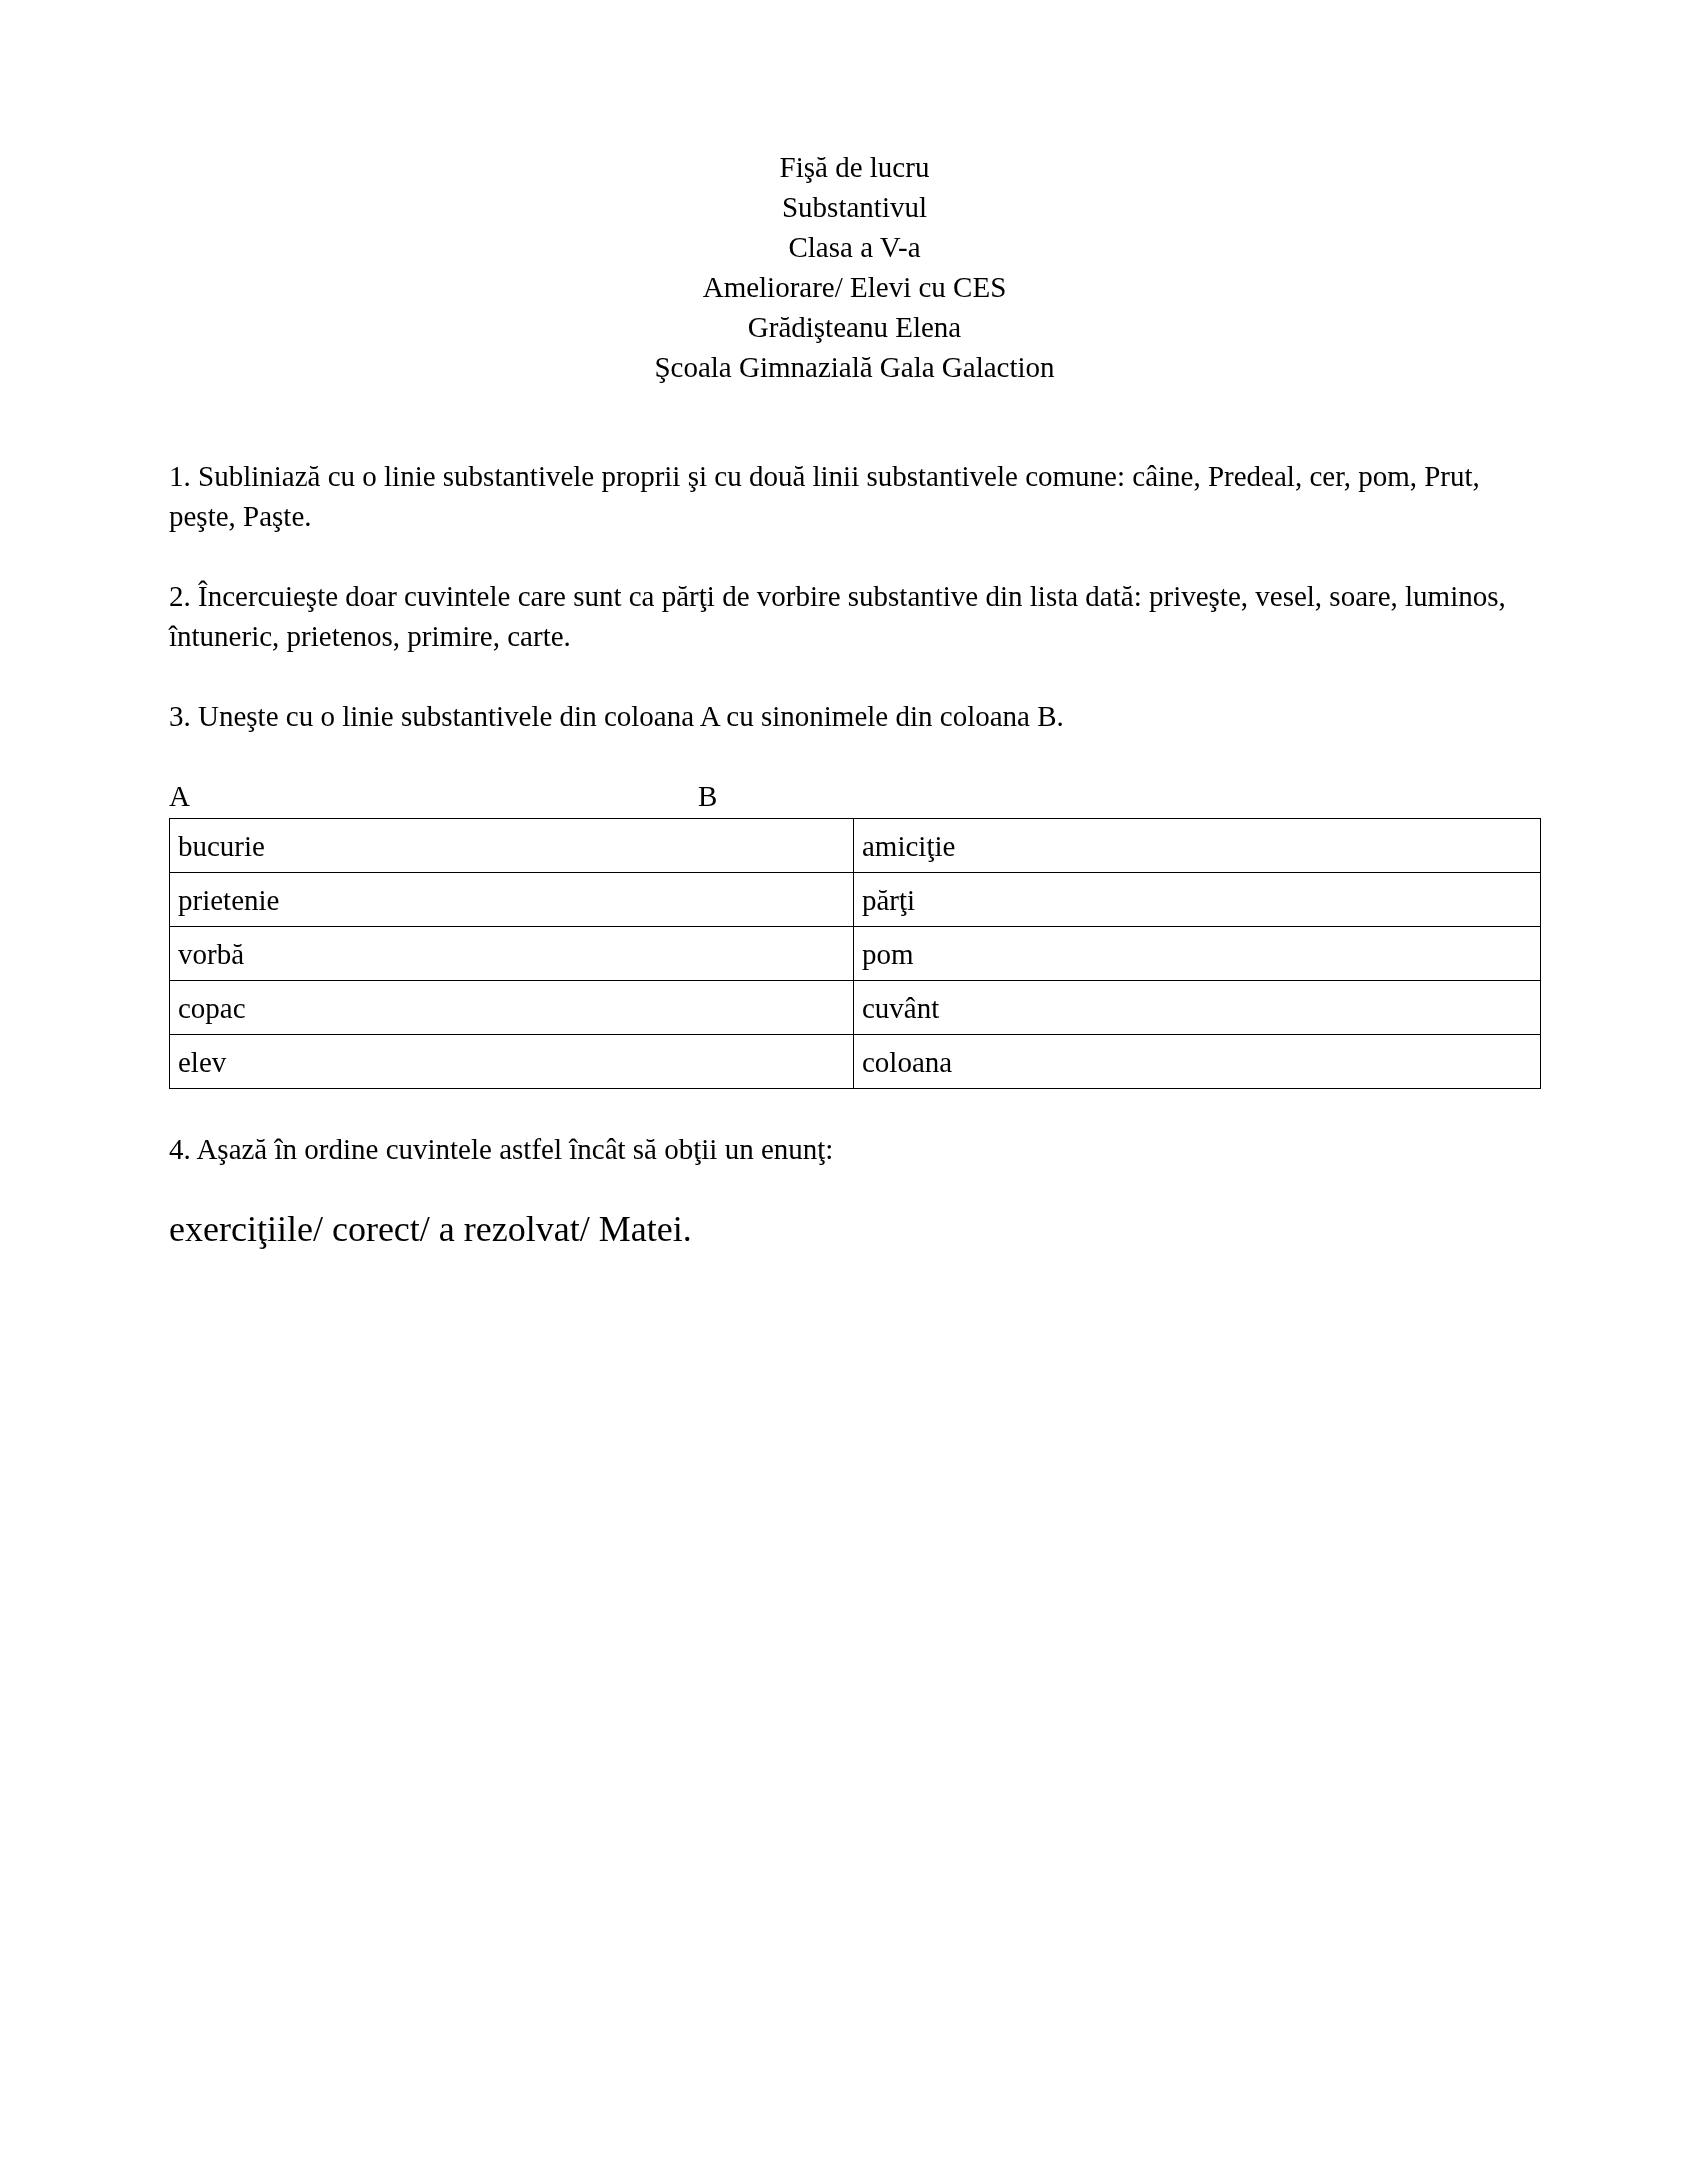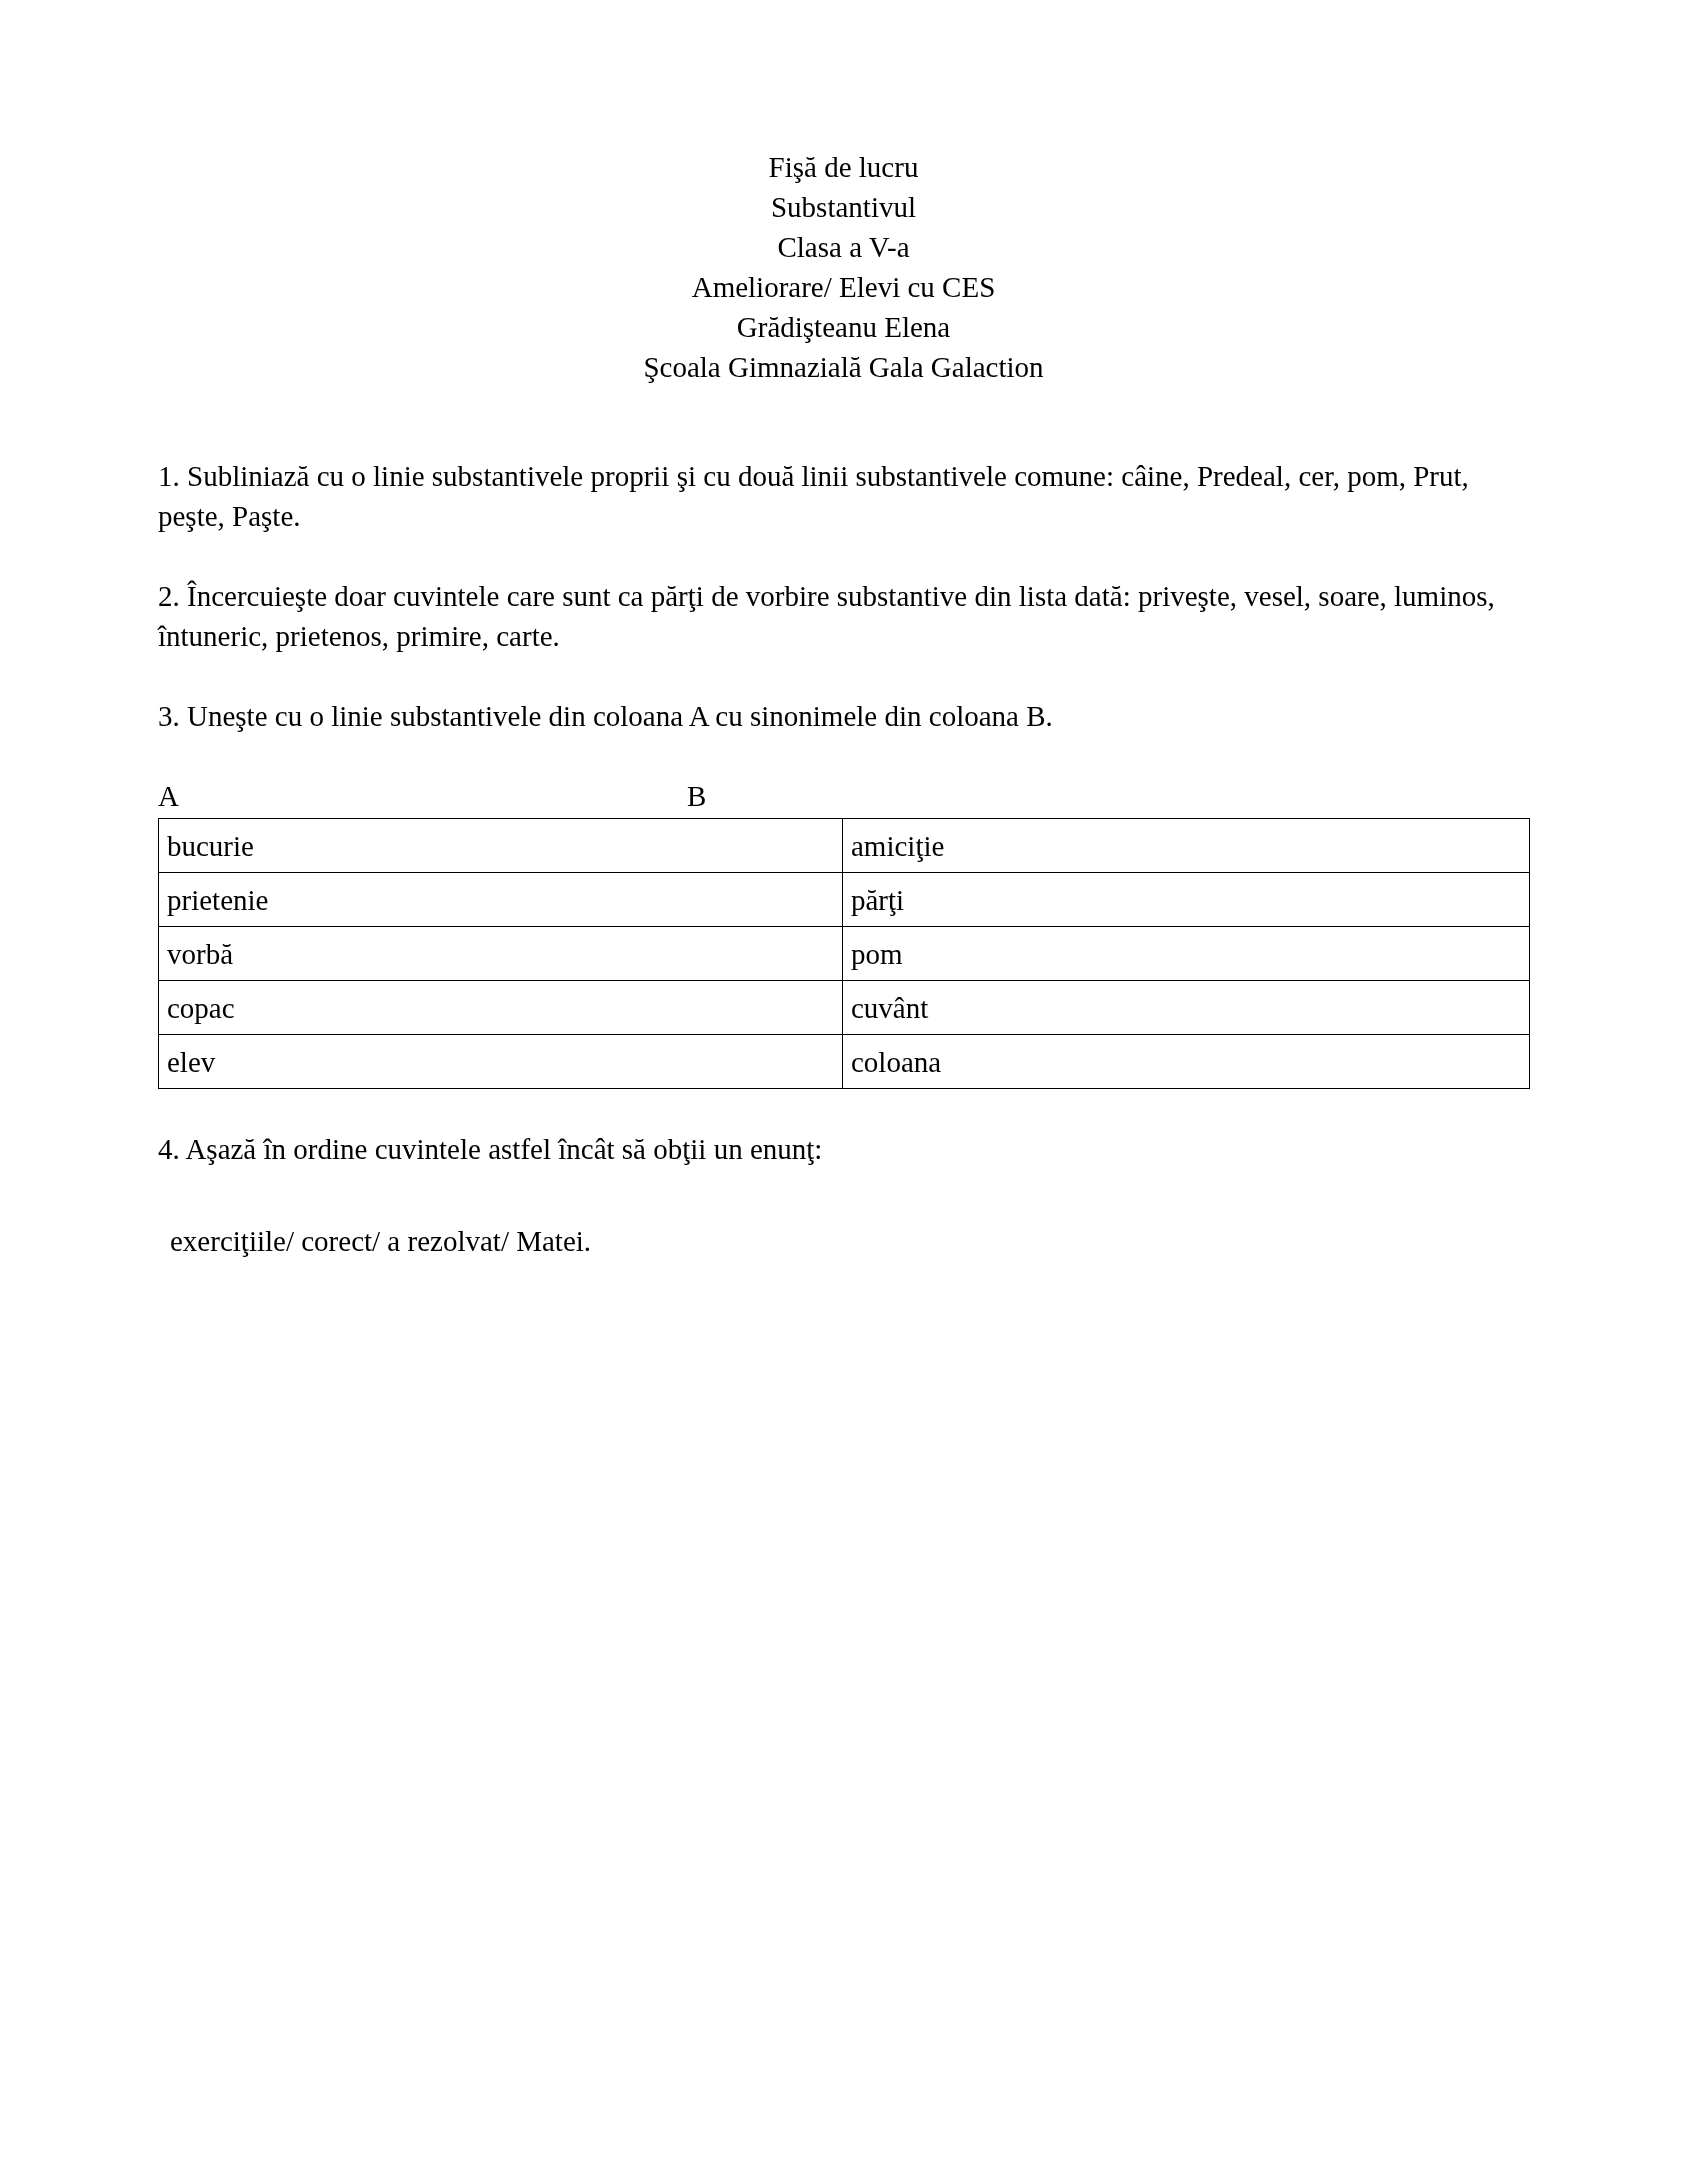--- a/index.html
+++ b/index.html
@@ -16,21 +16,21 @@
   }
   .page {
     position: relative;
     width: 1683px;
     height: 2178px;
     background: #ffffff;
     box-sizing: border-box;
   }
   .content {
     position: absolute;
-    left: 158px;
+    left: 169px;
     top: 147px;
     width: 1371px;
   }
 
   
   .doc-header {
     text-align: center;
     font-size: 29px;
     line-height: 40px;
     margin: 0 0 0 0;
@@ -100,23 +100,23 @@
   .gap-after-table {
     height: 40px;
   }
   .para-ex4 {
     font-size: 29px;
     line-height: 40px;
     margin: 0;
   }
   .gap-mid { height: 40px; }
   .para-sentence {
-    font-size: 29px;
+    font-size: 36px;
     line-height: 40px;
-    margin: 12px;
+    margin: 0;
     font-family: Liberation Serif, serif;
   }
 </style>
 </head>
 <body>
 
 <div class="page">
   <div class="content">
 
     <div class="doc-header">

